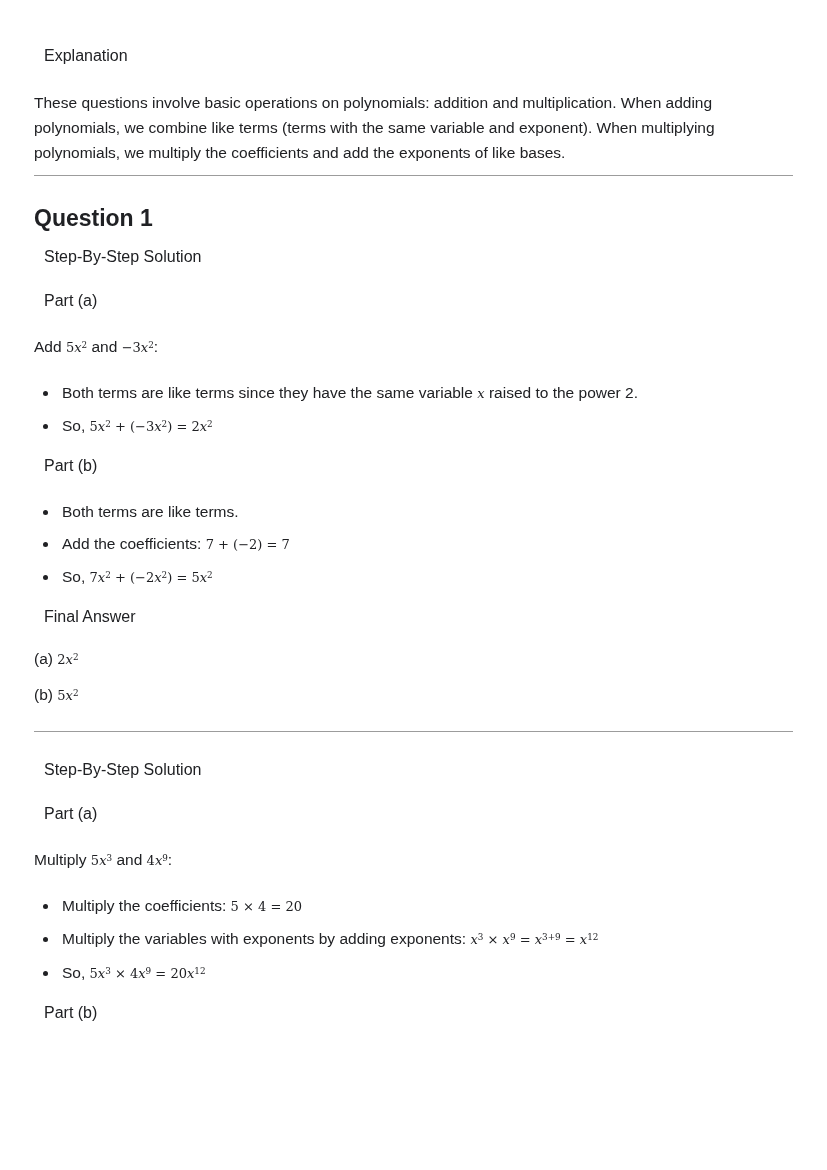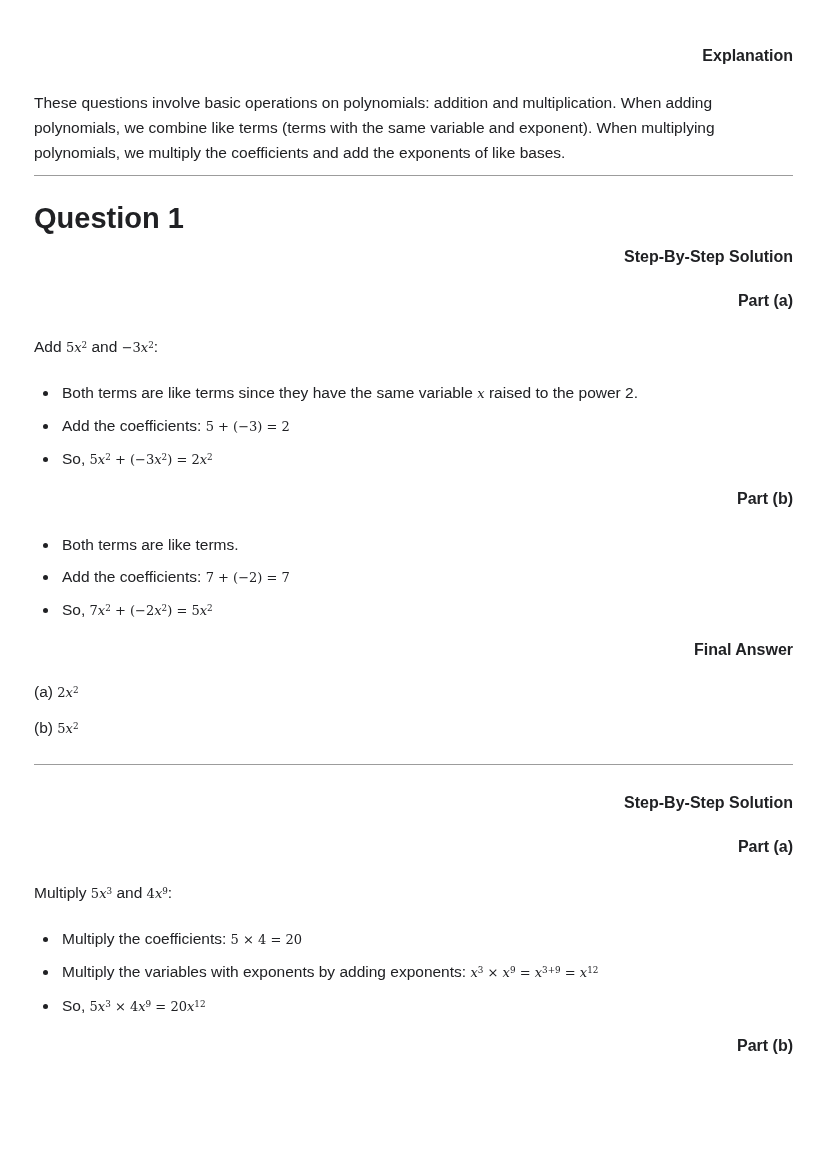--- a/index.html
+++ b/index.html
@@ -15,28 +15,27 @@
     font-family: "Liberation Sans", sans-serif;
     font-size: 15.5px;
     line-height: 25px;
   }
   .page {
     padding: 46px 34px 0 34px;
   }
   .heading-sm {
     font-size: 16px;
     line-height: 20px;
-    font-weight: 700;
+    font-weight: 400;
     margin: 0 0 24px 10px;
-    text-align: right;
   }
   .heading-sm.mb22 { margin-bottom: 22px; }
   .heading-sm.mb18 { margin-bottom: 18px; }
   .heading-lg {
-    font-size: 29px;
+    font-size: 23px;
     line-height: 28px;
     font-weight: 700;
     margin: 0 0 15px 0;
   }
   p.body-paragraph {
     margin: 0 0 10px 0;
   }
   hr.divider {
     border: 0;
     border-top: 1px solid #9c9c9c;
@@ -97,21 +96,20 @@
 
   <hr class="divider">
 
   <h2 class="heading-lg">Question 1</h2>
   <h3 class="heading-sm">Step-By-Step Solution</h3>
 
   <h4 class="heading-sm mb22">Part (a)</h4>
   <p class="line">Add <span class="math"><span class="mo">5</span><span class="mi">x</span><span class="msup"><span class="mo">2</span></span></span> and <span class="math"><span class="mo">−3</span><span class="mi">x</span><span class="msup"><span class="mo">2</span></span></span>:</p>
   <ul class="bullet-list">
     <li>Both terms are like terms since they have the same variable <span class="math"><span class="mi">x</span></span> raised to the power 2.</li>
-    <li>Add the coefficients: <span class="math"><span class="mo">5 + (−3) = 2</span></span></li>
     <li>So, <span class="math"><span class="mo">5</span><span class="mi">x</span><span class="msup"><span class="mo">2</span></span><span class="mo"> + (−3</span><span class="mi">x</span><span class="msup"><span class="mo">2</span></span><span class="mo">) = 2</span><span class="mi">x</span><span class="msup"><span class="mo">2</span></span></span></li>
   </ul>
 
   <h4 class="heading-sm mb22">Part (b)</h4>
   <ul class="bullet-list">
     <li>Both terms are like terms.</li>
     <li>Add the coefficients: <span class="math"><span class="mo">7 + (−2) = 7</span></span></li>
     <li>So, <span class="math"><span class="mo">7</span><span class="mi">x</span><span class="msup"><span class="mo">2</span></span><span class="mo"> + (−2</span><span class="mi">x</span><span class="msup"><span class="mo">2</span></span><span class="mo">) = 5</span><span class="mi">x</span><span class="msup"><span class="mo">2</span></span></span></li>
   </ul>
 

